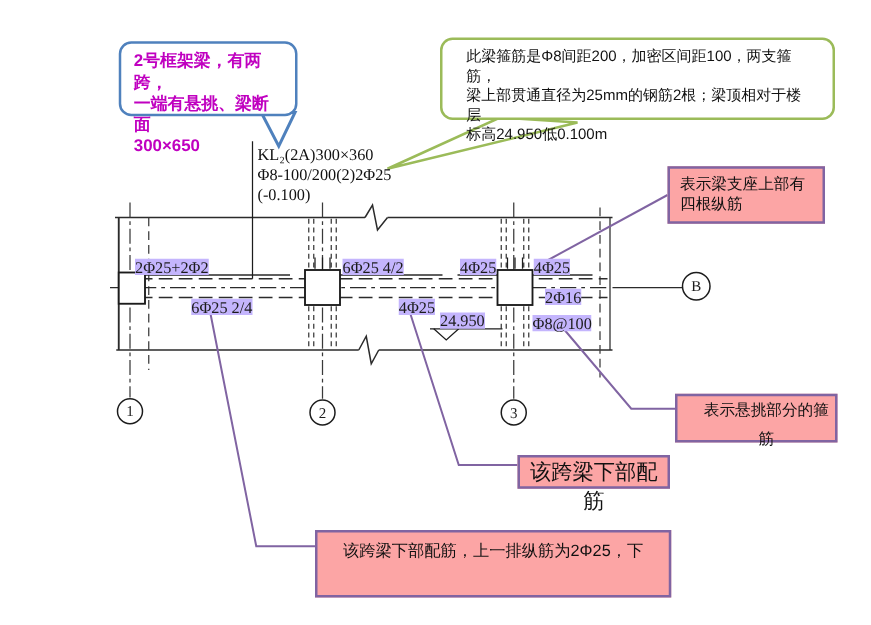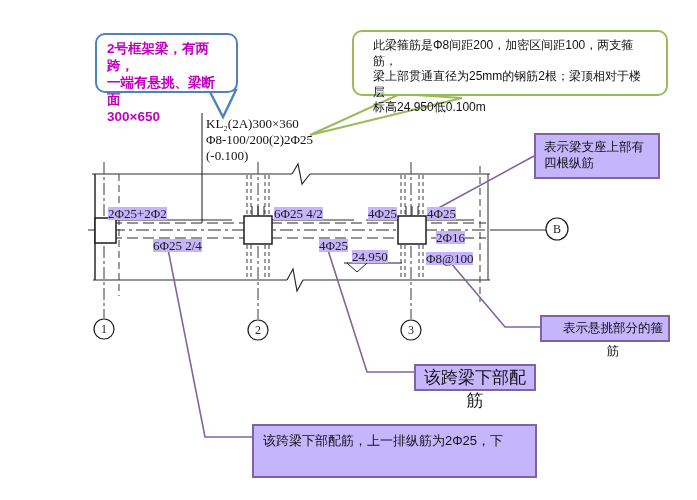--- a/index.html
+++ b/index.html
@@ -8,26 +8,26 @@
   svg.draw{position:absolute;left:0;top:0;z-index:1;}
   .dlabel{position:absolute;z-index:2;font-family:"Liberation Serif",serif;
           font-size:13px;color:#1c1c1c;white-space:nowrap;background:#c4b5fd;line-height:13px;}
   .tagblock{position:absolute;left:206px;top:116px;z-index:2;
             font-family:"Liberation Serif",serif;font-size:13px;line-height:16px;color:#111;}
   .bubble{position:absolute;z-index:3;background:#fff;box-sizing:border-box;}
   .bubble1{left:95px;top:33px;width:143px;height:60px;border:2.5px solid #4f81bd;border-radius:10px;
            padding:5px 10px;color:#c000c0;font-size:13.5px;line-height:17px;font-weight:600;}
   .bubble2{left:352px;top:30px;width:316px;height:66px;border:2px solid #9bbb59;border-radius:10px;
            padding:6px 19px;color:#111;font-size:12px;line-height:15.5px;}
-  .pbox{position:absolute;z-index:3;background:#c4b5fd;border:2px solid #8064a2;box-sizing:border-box;
+  .pbox{position:absolute;z-index:3;background:#fca5a5;border:2px solid #8064a2;box-sizing:border-box;
         color:#111;}
   .pbox1{left:534px;top:133px;width:126px;height:46px;padding:4px 8px;font-size:12.5px;line-height:16px;}
-  .pbox2{left:540px;top:315px;width:130px;height:27px;font-size:12.5px;line-height:23px;text-align:center;padding-left:16px;}
+  .pbox2{left:540px;top:315px;width:130px;height:39px;font-size:12.5px;line-height:23px;text-align:center;padding-left:16px;}
   .pbox3{left:414px;top:364px;width:122px;height:27px;font-size:17px;line-height:23px;text-align:center;}
-  .pbox4{left:252px;top:424px;width:285px;height:54px;padding:5px 9px;font-size:13px;line-height:20px;}
+  .pbox4{left:252px;top:424px;width:285px;height:54px;padding:5px 9px;font-size:13px;line-height:20px;text-align:center;}
   .axis-num{font-family:"Liberation Serif",serif;font-size:12px;fill:#1c1c1c;}
 </style>
 </head>
 <body>
 
 <div class="canvas">
 
   <svg class="draw" width="697" height="500" viewBox="0 0 697 500">
 
     <g stroke="#2b2b2b" fill="none" stroke-width="1.2">

